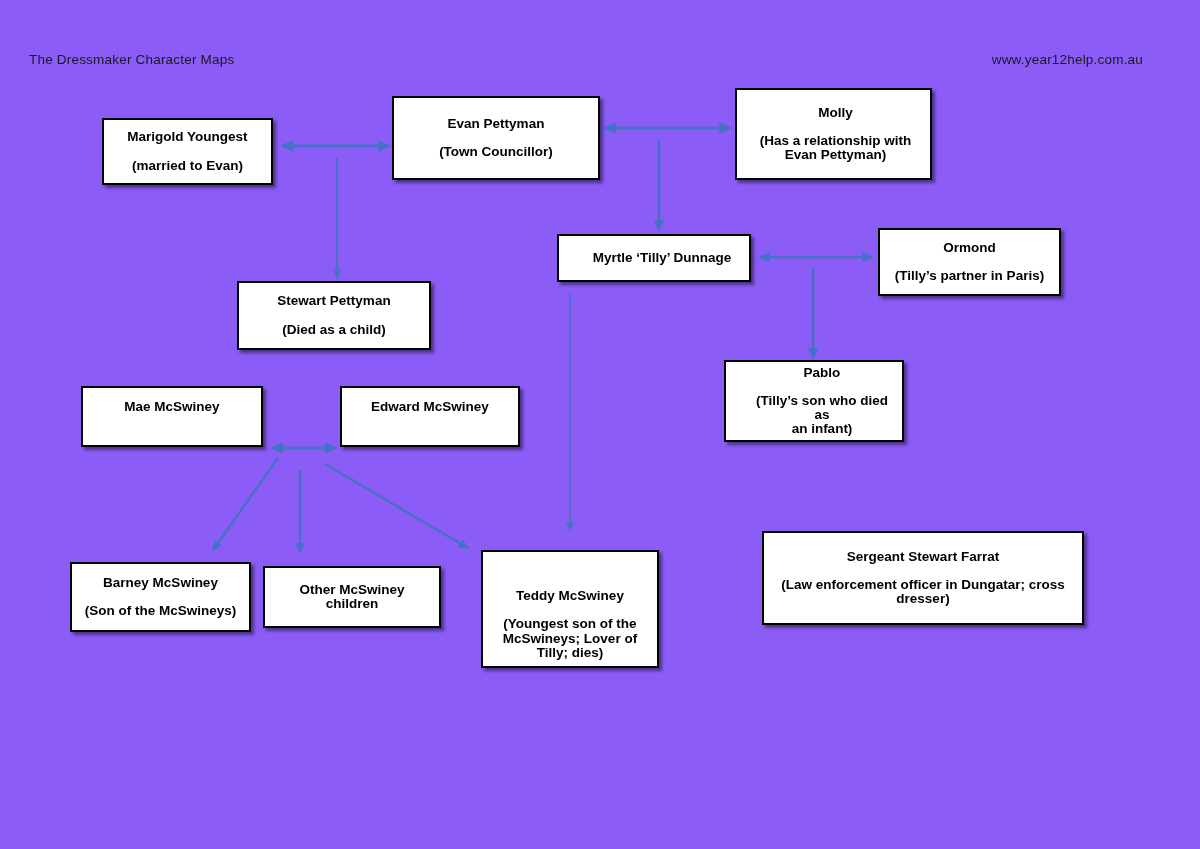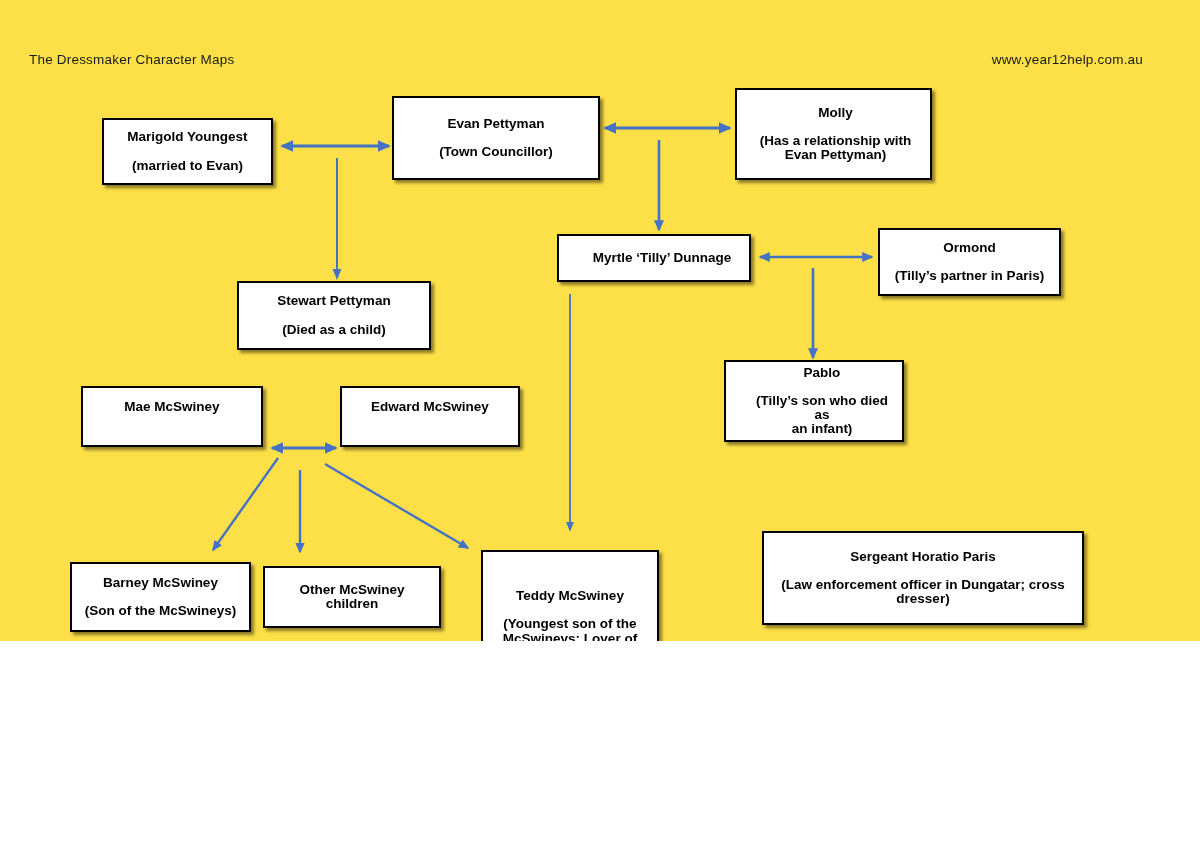--- a/index.html
+++ b/index.html
@@ -9,22 +9,22 @@
     background: #ffffff;
   }
   body {
     font-family: "Liberation Sans", sans-serif;
     color: #000000;
   }
 
   #page {
     position: relative;
     width: 1200px;
-    height: 641px;
-    background: #fde047;
+    height: 849px;
+    background: #8b5cf6;
     overflow: hidden;
   }
 
   
   .header-text {
     position: absolute;
     font-size: 13.5px;
     color: #1a1a1a;
     letter-spacing: 0.2px;
     white-space: nowrap;
@@ -179,18 +179,18 @@
   </div>
 
   <div class="node" style="left:481px; top:550px; width:178px; height:118px;justify-content:flex-end;">
     <div class="node-title">Teddy McSwiney</div>
     <div class="node-sub">(Youngest son of the
 McSwineys; Lover of
 Tilly; dies)</div>
   </div>
 
   <div class="node" style="left:762px; top:531px; width:322px; height:94px;">
-    <div class="node-title">Sergeant Horatio Paris</div>
+    <div class="node-title">Sergeant Stewart Farrat</div>
     <div class="node-sub">(Law enforcement officer in Dungatar; cross
 dresser)</div>
   </div>
 
 </div>
 
 </body></html>

